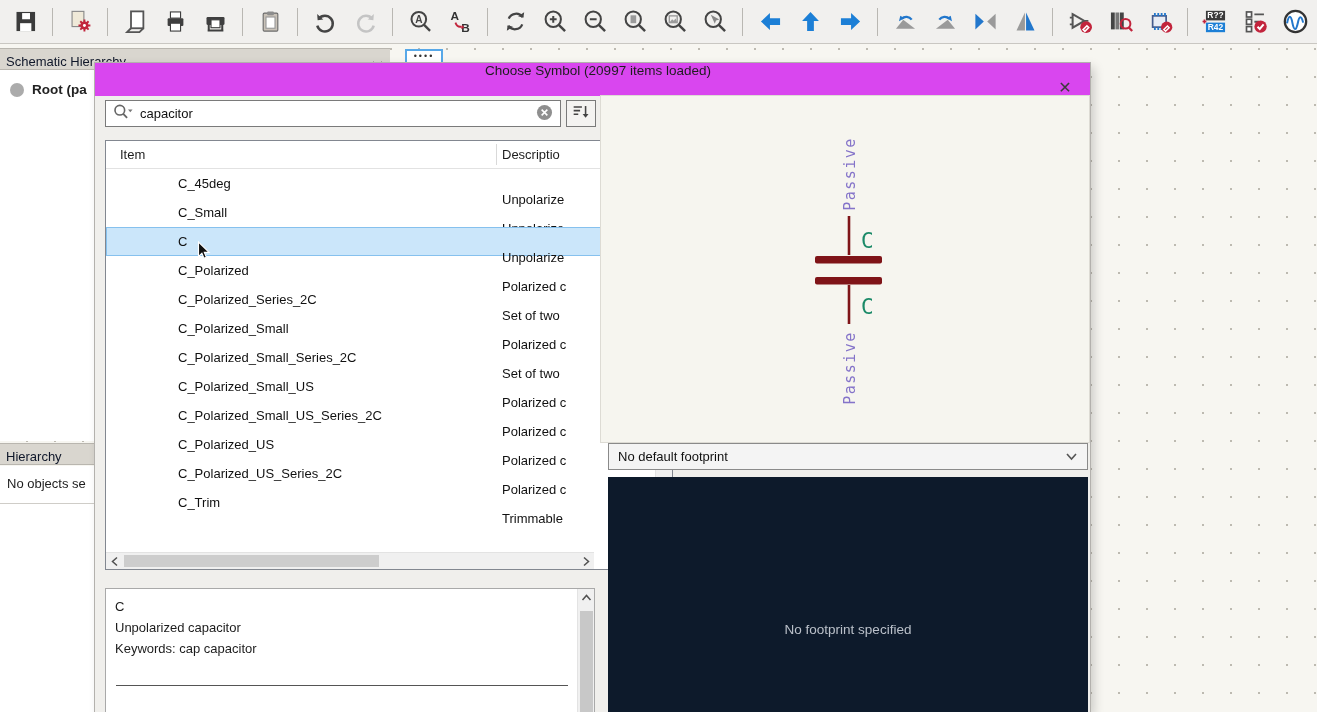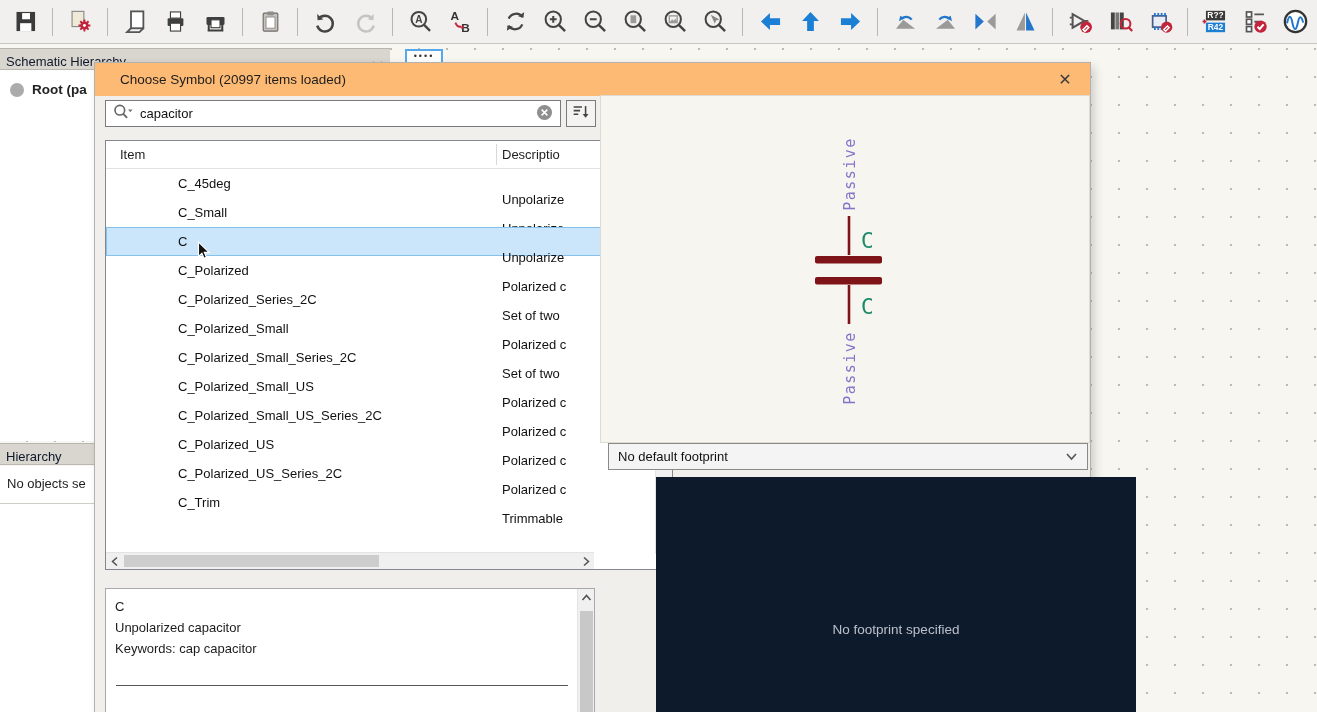--- a/index.html
+++ b/index.html
@@ -33,22 +33,22 @@
   .props-line { padding:10px 0 0 7px; color:#1d1d1d; }
   .props-div { position:absolute; left:0; top:37px; width:100%; height:1px; background:#cfcdc8; }
 
   
   .pinbox { position:absolute; left:405px; top:49px; width:38px; height:16px; background:#fff;
     border:2px solid #57a8e8; z-index:6; font-size:9px; letter-spacing:2px; text-align:center; line-height:11px; color:#333; }
 
   
   .dialog { position:absolute; left:95px; top:63px; width:995px; height:649px; background:#F0EFEC;
     box-shadow:0 0 0 1px #b3b1ad, 4px 4px 10px rgba(0,0,0,0.18); z-index:10; }
-  .dlg-title { position:absolute; left:0; top:0; width:100%; height:33px; background:#fdba74;
-    display:flex; align-items:center; padding:0 14px 0 25px; font-size:13.5px; color:#1d1d1d; }
+  .dlg-title { position:absolute; left:0; top:0; width:100%; height:33px; background:#d946ef;
+    display:flex; align-items:center; padding:0 14px 0 25px; font-size:13.5px; color:#1d1d1d;flex-direction:column; }
   .dlg-close { margin-left:auto; width:22px; height:22px; display:flex; align-items:center; justify-content:center;
     font-size:16px; color:#3c3c3c; cursor:default; }
 
   .search-box { position:absolute; left:10px; top:37px; width:456px; height:27px; background:#fff;
     border:1px solid #7a7a7a; display:flex; align-items:center; padding:0 6px; gap:6px; }
   .search-box input { border:none; outline:none; flex:1; font-size:13px; font-family:inherit; color:#111; background:transparent; }
   .sort-btn { position:absolute; left:471px; top:37px; width:30px; height:27px; background:#f4f3f1;
     border:1px solid #7a7a7a; display:flex; align-items:center; justify-content:center; }
 
   .list { position:absolute; left:10px; top:77px; width:568px; height:430px; background:#fff; border:1px solid #828790; }
@@ -74,21 +74,21 @@
   .details hr { position:absolute; left:10px; top:96px; width:452px; border:none; border-top:1px solid #555; }
   .dscroll { position:absolute; right:0; top:0; width:17px; height:100%; background:#F0F0F0; border-left:1px solid #e3e3e3; }
   .dscroll .arr { position:absolute; left:0; top:0; width:17px; height:17px; display:flex; align-items:center; justify-content:center; }
   .dscroll .thumb { position:absolute; left:2px; top:22px; width:13px; height:106px; background:#c8c8c8; }
 
   .sym-preview { position:absolute; left:505px; top:32px; width:490px; height:348px; background:#F6F5EF; border:1px solid #dddbd4; }
   .fp-select { position:absolute; left:513px; top:380px; width:480px; height:27px; background:#F4F4F4;
     border:1px solid #8a8a8a; display:flex; align-items:center; padding:0 9px; color:#111; }
   .fp-select .chev { margin-left:auto; display:flex; }
   .fp-preview { position:absolute; left:513px; top:414px; width:480px; height:235px; background:#0D1A2B;
-    text-align:center; color:#BAC0C9;margin-left:48px; }
+    text-align:center; color:#BAC0C9; }
   .fp-preview span { display:inline-block; margin-top:145px; font-size:13.5px; }
 
   .cursor { position:absolute; left:102px; top:178px; z-index:12; }
 </style>
 </head>
 <body>
 
 <div class="app">
 
   <div class="canvas"></div>

